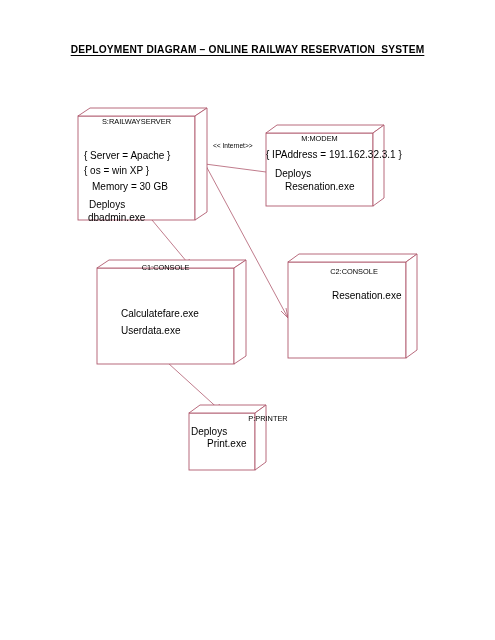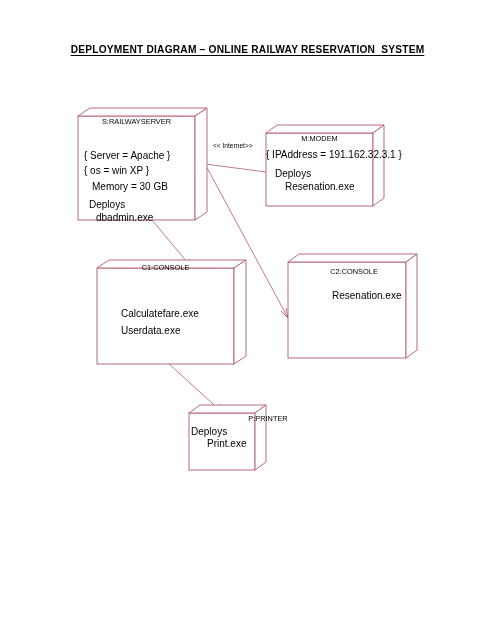--- a/index.html
+++ b/index.html
@@ -132,21 +132,21 @@
       </g>
 
     </g>
   </svg>
 
   <div class="node-label node-title" style="left:78px; top:117px; width:117px;">S:RAILWAYSERVER</div>
   <div class="node-line" style="left:84px; top:150px;">{ Server = Apache }</div>
   <div class="node-line" style="left:84px; top:165px;text-align:center;">{ os = win XP }</div>
   <div class="node-line" style="left:92px; top:181px;">Memory = 30 GB</div>
   <div class="node-line" style="left:89px; top:199px;">Deploys</div>
-  <div class="node-line" style="left:96px; top:212px;text-align:center;">dbadmin.exe</div>
+  <div class="node-line" style="left:88px; top:212px;text-align:center;">dbadmin.exe</div>
 
   <div class="node-label node-title" style="left:266px; top:134px; width:107px;">M:MODEM</div>
   <div class="node-line" style="left:266px; top:149px;">{ IPAddress = 191.162.32.3.1 }</div>
   <div class="node-line" style="left:275px; top:168px;">Deploys</div>
   <div class="node-line" style="left:285px; top:181px;">Resenation.exe</div>
 
   <div class="conn-label" style="left:213px; top:142px;">&lt;&lt; Internet&gt;&gt;</div>
 
   <div class="node-label node-title" style="left:97px; top:263px; width:137px;">C1:CONSOLE</div>
   <div class="node-line" style="left:121px; top:295px;margin-top:30px;">Userdata.exe</div>

